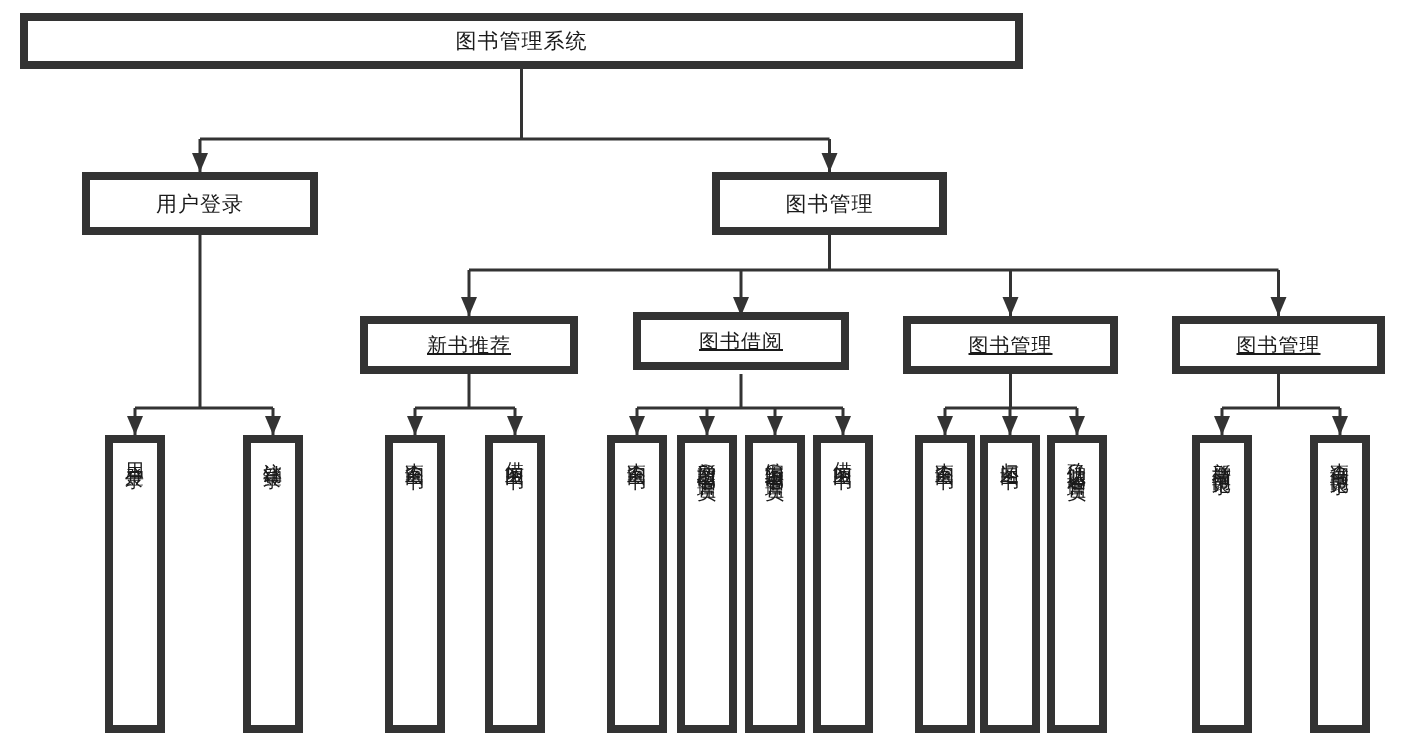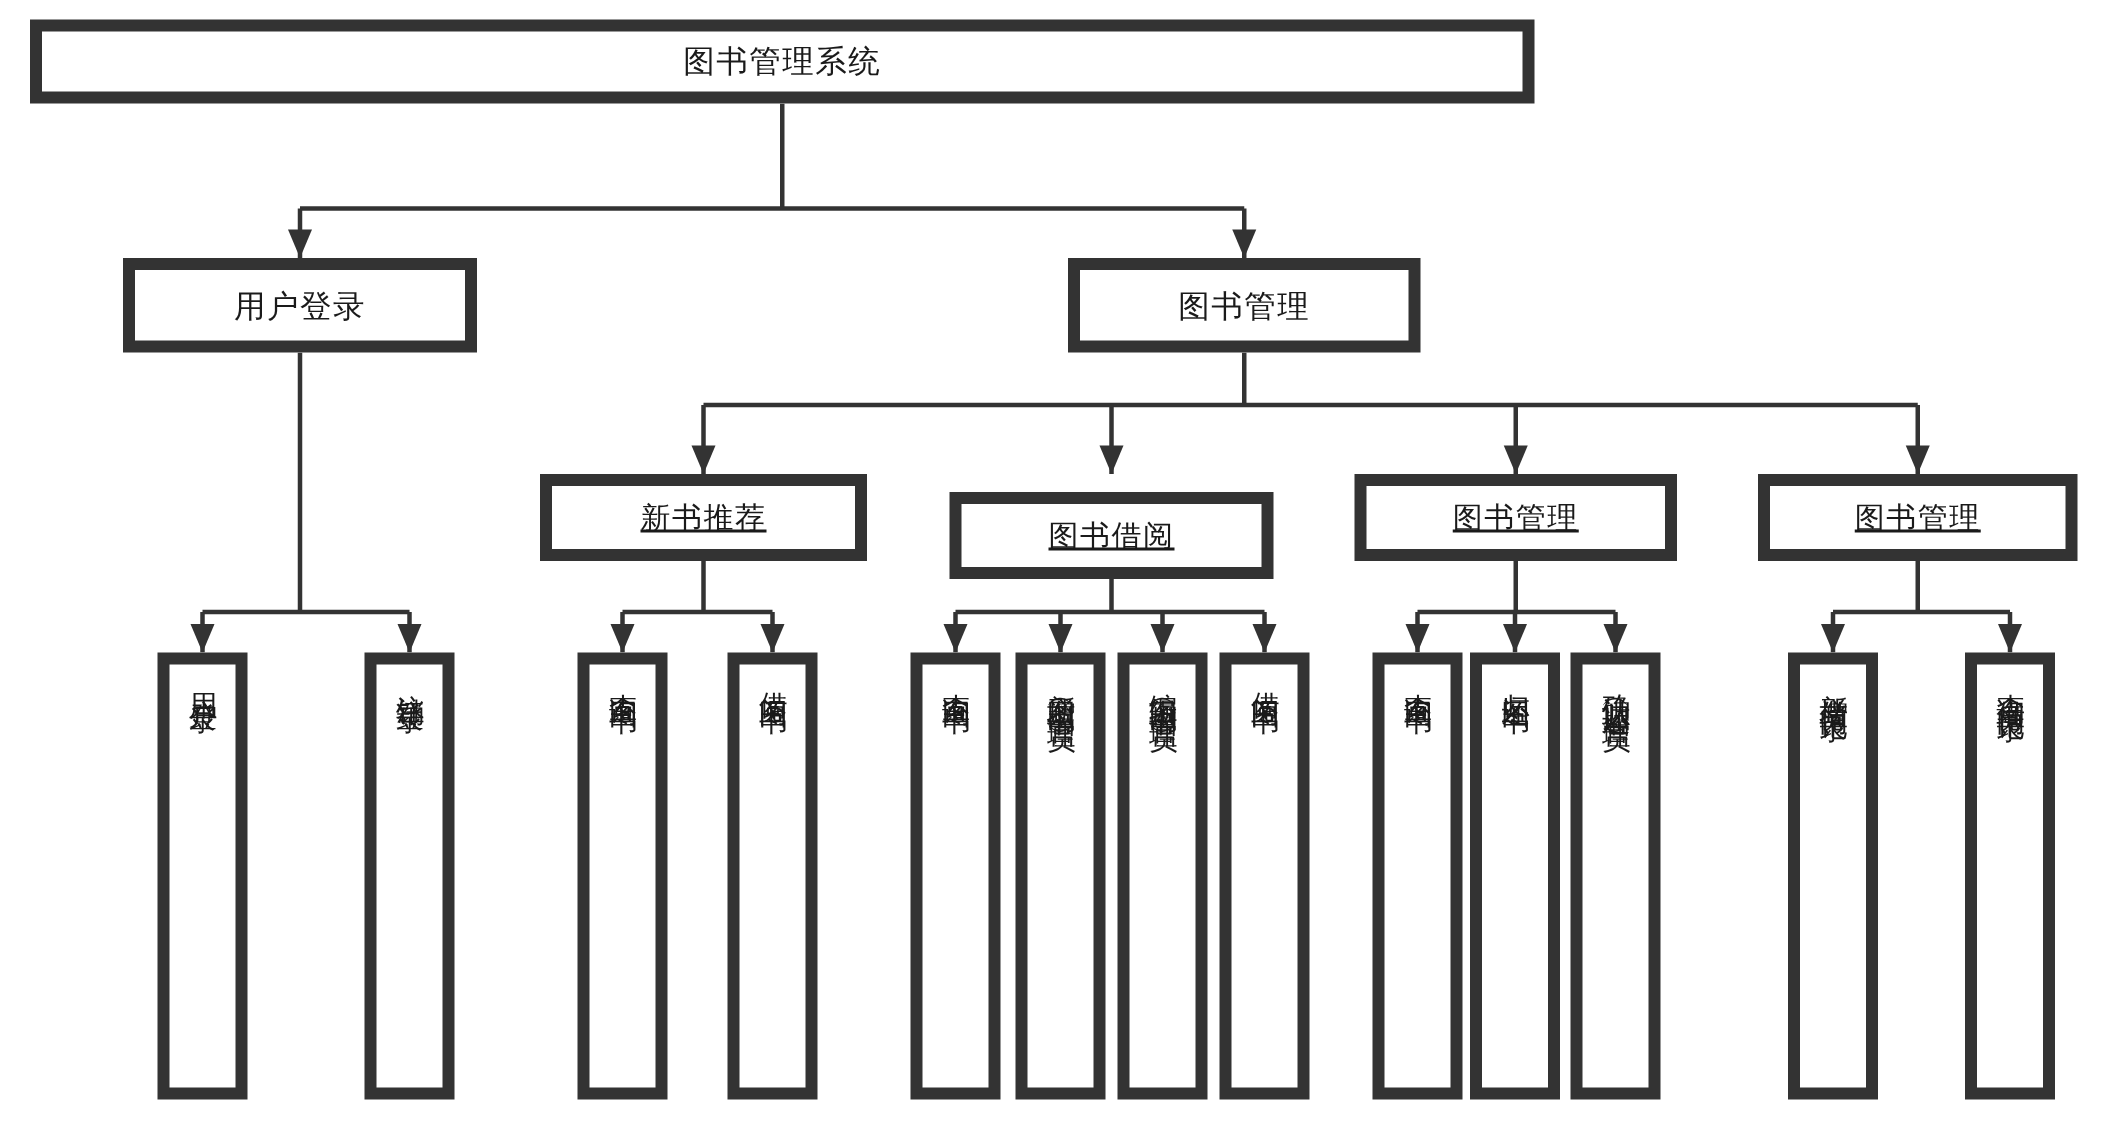--- a/index.html
+++ b/index.html
@@ -124,21 +124,21 @@
       </div>
       <div class="node level1" style="left: 82px; top: 172px; width: 236px; height: 63px; border-color: rgb(51, 51, 51);">
         <span class="hlabel">用户登录</span>
       </div>
       <div class="node level1" style="left: 712px; top: 172px; width: 235px; height: 63px; border-color: rgb(51, 51, 51);">
         <span class="hlabel">图书管理</span>
       </div>
       <div class="node level2" style="left: 360px; top: 316px; width: 218px; height: 58px; border-color: rgb(51, 51, 51);">
         <span class="hlabel">新书推荐</span>
       </div>
-      <div class="node level2" style="left: 633px; top: 328px; width: 216px; height: 58px; border-color: rgb(51, 51, 51);">
+      <div class="node level2" style="left: 633px; top: 312px; width: 216px; height: 58px; border-color: rgb(51, 51, 51);">
         <span class="hlabel">图书借阅</span>
       </div>
       <div class="node level2" style="left: 903px; top: 316px; width: 215px; height: 58px; border-color: rgb(51, 51, 51);">
         <span class="hlabel">图书管理</span>
       </div>
       <div class="node level2" style="left: 1172px; top: 316px; width: 213px; height: 58px; border-color: rgb(51, 51, 51);">
         <span class="hlabel">图书管理</span>
       </div>
       <div class="node level3 leaf" style="left: 105px; top: 435px; width: 60px; height: 298px; border-color: rgb(51, 51, 51);">
         <span class="vlabel">用户登录</span>

